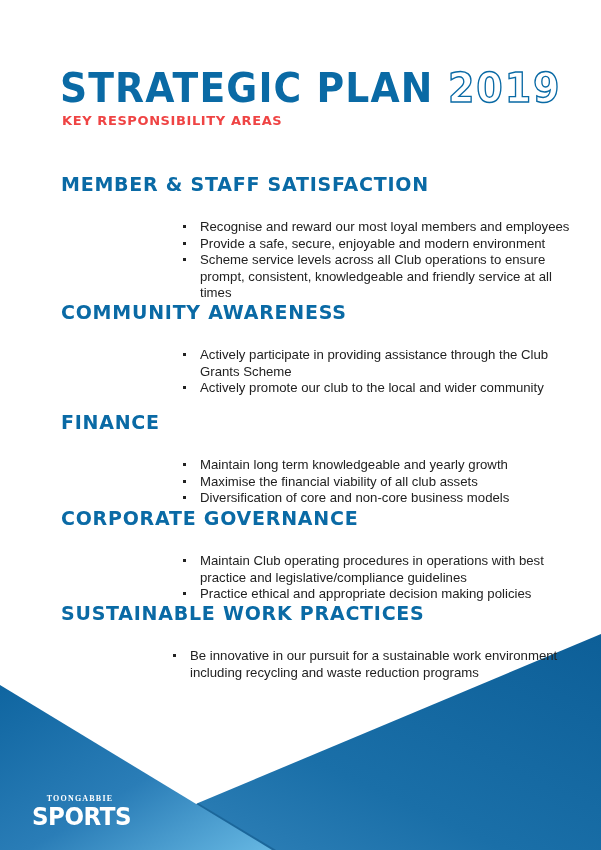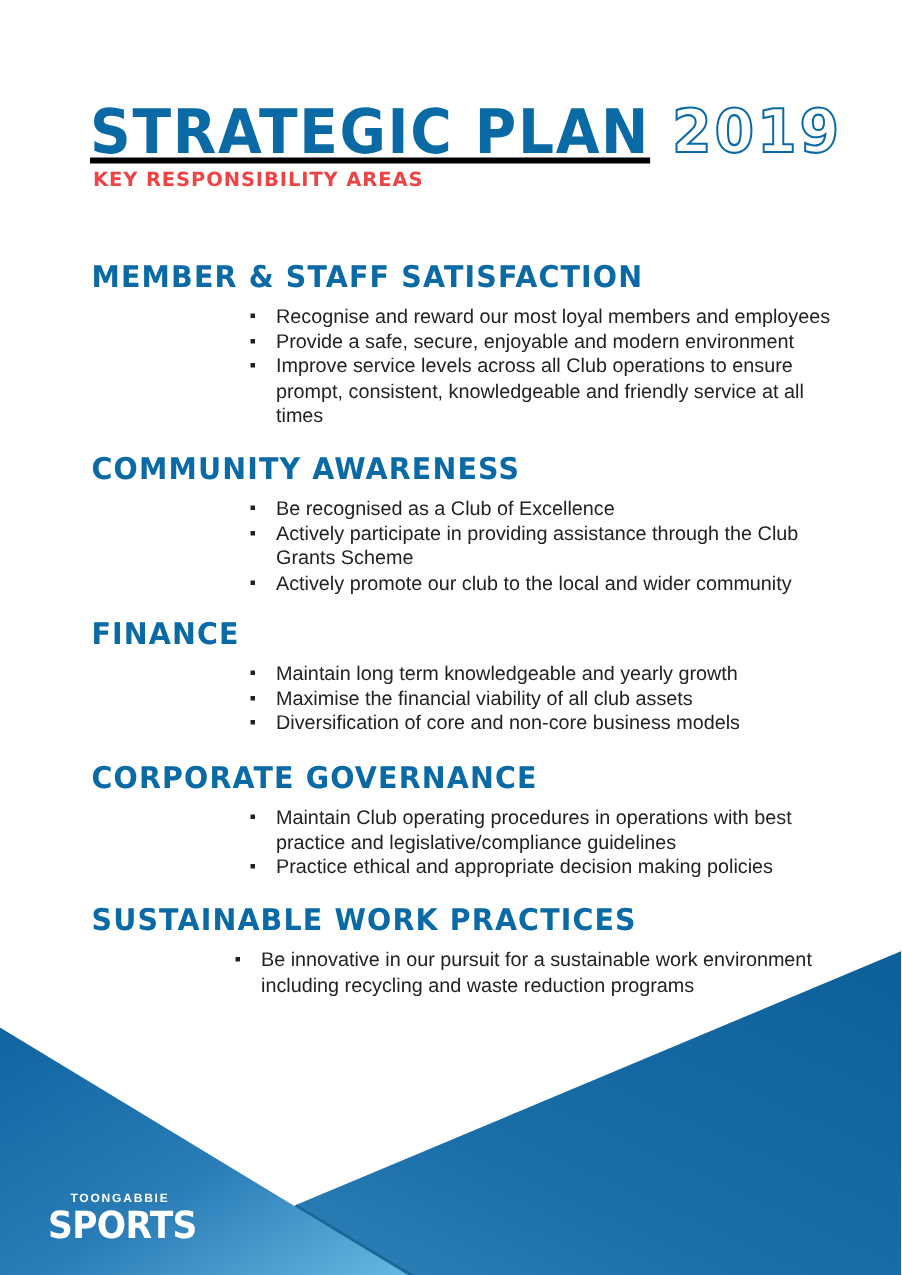--- a/index.html
+++ b/index.html
@@ -27,21 +27,20 @@
       z-index: 0;
     }
     .title-row {
       position: absolute;
       left: 60px;
       top: 66px;
       white-space: nowrap;
       z-index: 2;
       display: flex;
       align-items: baseline;
-      text-decoration: underline;
     }
     .title-main {
       font-family: "DejaVu Sans", sans-serif;
       font-weight: bold;
       font-size: 41px;
       color: #0a6aa5;
       letter-spacing: 1.2px;
       line-height: 44px;
       transform: scaleX(0.92);
       transform-origin: left center;
@@ -91,21 +90,21 @@
       color: #0a6aa5;
       letter-spacing: 0.8px;
       white-space: nowrap;
       transform: scaleX(0.95);
       transform-origin: left center;
     }
     .bullets {
       position: absolute;
       left: 166px;
       top: 31px;
-      margin: 0;
+      margin: 16px;
       padding: 0;
       list-style: none;
       width: 400px;
     }
     .bullet-item {
       position: relative;
       padding-left: 18px;
       font-family: "Liberation Sans", sans-serif;
       font-size: 13.2px;
       line-height: 16.5px;
@@ -121,21 +120,21 @@
     }
     .logo {
       position: absolute;
       left: 28px;
       top: 794px;
       width: 100px;
       z-index: 3;
       text-align: center;
     }
     .logo-top {
-      font-family: Liberation Sans, sans-serif;
+      font-family: Liberation Serif, serif;
       font-weight: bold;
       font-size: 8px;
       color: #ffffff;
       letter-spacing: 1.2px;
       line-height: 10px;
       margin-left: 4px;
     }
     .logo-main {
       font-family: "DejaVu Sans", sans-serif;
       font-weight: bold;
@@ -181,28 +180,27 @@
     <span class="title-main">STRATEGIC PLAN</span>
     <span class="title-year">2019</span>
   </div>
   <div class="subtitle">KEY RESPONSIBILITY AREAS</div>
 
   <div class="section" style="top:172px;">
     <div class="section-heading">MEMBER &amp; STAFF SATISFACTION</div>
     <ul class="bullets">
       <li class="bullet-item"><span class="bullet-dot"></span><span>Recognise and reward our most loyal members and employees</span></li>
       <li class="bullet-item"><span class="bullet-dot"></span><span>Provide a safe, secure, enjoyable and modern environment</span></li>
-      <li class="bullet-item"><span class="bullet-dot"></span><span>Improve service levels across all Club operations to ensure prompt, consistent, knowledgeable and friendly service at all times</span></li>
+      <li class="bullet-item"><span class="bullet-dot"></span><span>Scheme service levels across all Club operations to ensure prompt, consistent, knowledgeable and friendly service at all times</span></li>
     </ul>
   </div>
 
   <div class="section" style="top:300px;">
     <div class="section-heading">COMMUNITY AWARENESS</div>
     <ul class="bullets">
-      <li class="bullet-item"><span class="bullet-dot"></span><span>Be recognised as a Club of Excellence</span></li>
       <li class="bullet-item"><span class="bullet-dot"></span><span>Actively participate in providing assistance through the Club Grants Scheme</span></li>
       <li class="bullet-item"><span class="bullet-dot"></span><span>Actively promote our club to the local and wider community</span></li>
     </ul>
   </div>
 
   <div class="section" style="top:410px;">
     <div class="section-heading">FINANCE</div>
     <ul class="bullets">
       <li class="bullet-item"><span class="bullet-dot"></span><span>Maintain long term knowledgeable and yearly growth</span></li>
       <li class="bullet-item"><span class="bullet-dot"></span><span>Maximise the financial viability of all club assets</span></li>

